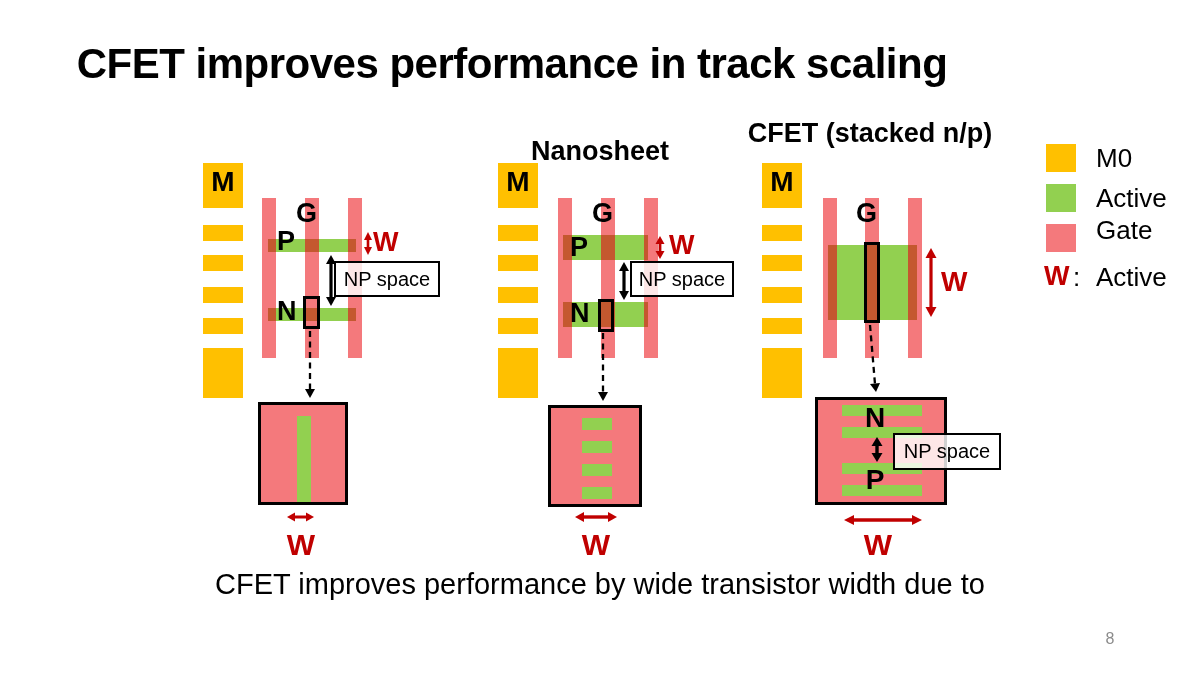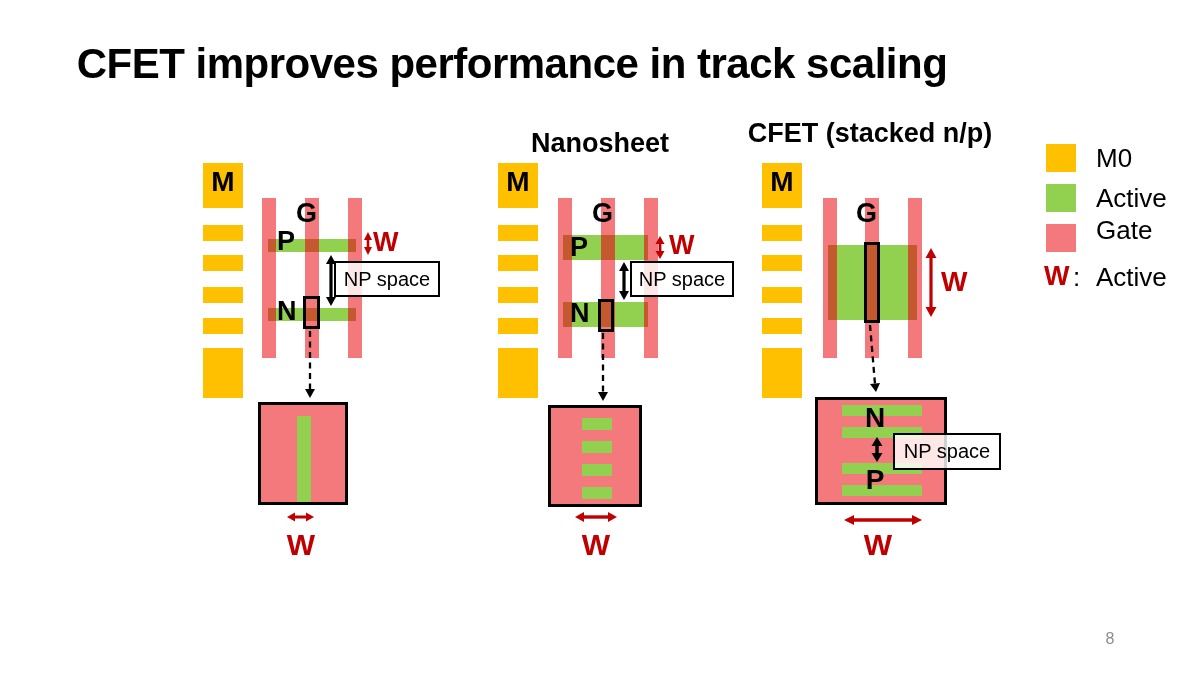--- a/index.html
+++ b/index.html
@@ -33,21 +33,21 @@
   .pagenum{font-size:16px;color:var(--page_number);}
   .xsnp{font-weight:700;font-size:28px;line-height:1;text-align:center;z-index:5;}
 </style>
 </head>
 <body>
 
 <div class="slide">
 
   <div class="abs ttl" style="left:0;top:40;width:1024px;top:40px;">CFET improves performance in track scaling</div>
 
-  <div class="abs hdr" style="left:500px;top:128px;width:200px;">Nanosheet</div>
+  <div class="abs hdr" style="left:500px;top:136px;width:200px;">Nanosheet</div>
   <div class="abs hdr" style="left:740px;top:118px;width:260px;">CFET (stacked n/p)</div>
 
   <div class="abs m0" style="left:203px;top:163px;width:40px;height:45px;"></div>
   <div class="abs m0" style="left:203px;top:225px;width:40px;height:16px;"></div>
   <div class="abs m0" style="left:203px;top:255px;width:40px;height:16px;"></div>
   <div class="abs m0" style="left:203px;top:287px;width:40px;height:16px;"></div>
   <div class="abs m0" style="left:203px;top:318px;width:40px;height:16px;"></div>
   <div class="abs m0" style="left:203px;top:348px;width:40px;height:50px;"></div>
   <div class="abs lbl-m" style="left:203px;top:168px;width:40px;">M</div>
 
@@ -226,16 +226,17 @@
       <polygon points="877,462 871.5,453 882.5,453"></polygon>
     </g>
 
     <g class="arr-red">
       <line x1="853" y1="520" x2="913" y2="520" stroke-width="3.4"></line>
       <polygon points="844,520 854,515 854,525"></polygon>
       <polygon points="922,520 912,515 912,525"></polygon>
     </g>
   </svg>
 
+  <div class="abs cap1" style="left:0;top:568px;">CFET improves performance by wide transistor width due to</div>
 
   <div class="abs pagenum" style="left:1098px;top:630px;width:24px;text-align:center;">8</div>
 
 </div>
 
 </body></html>

